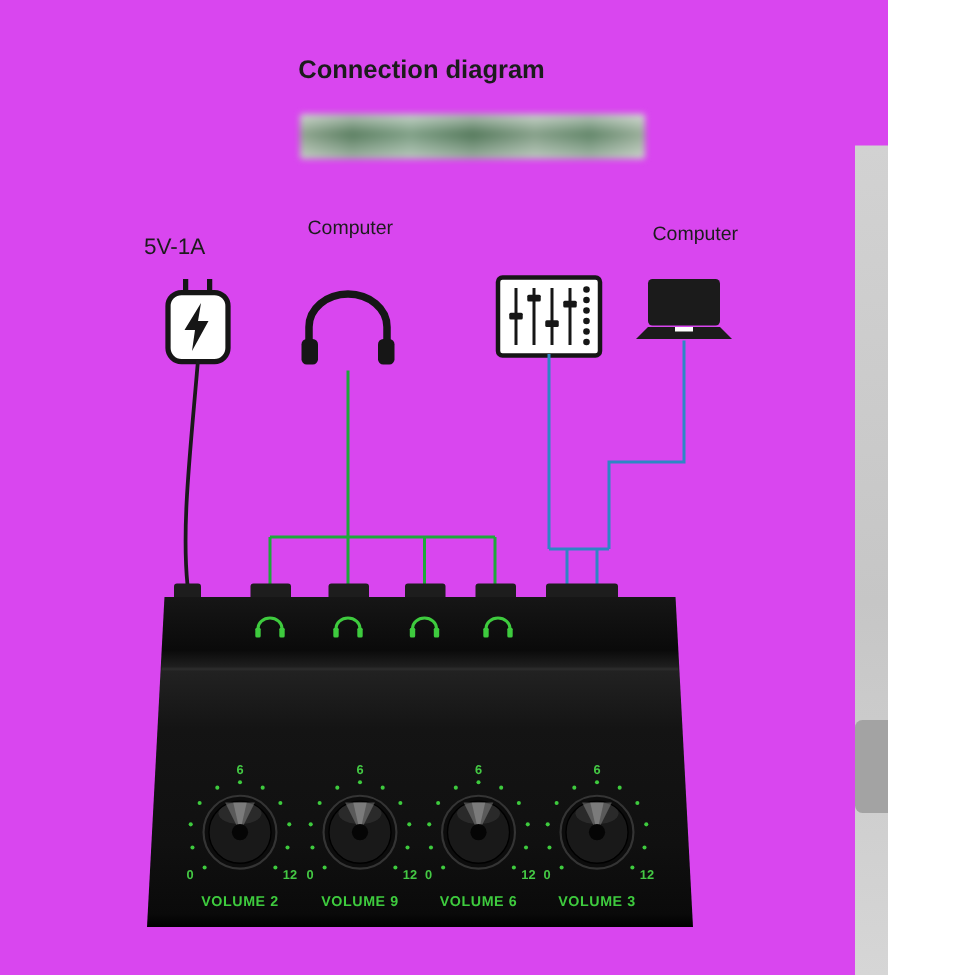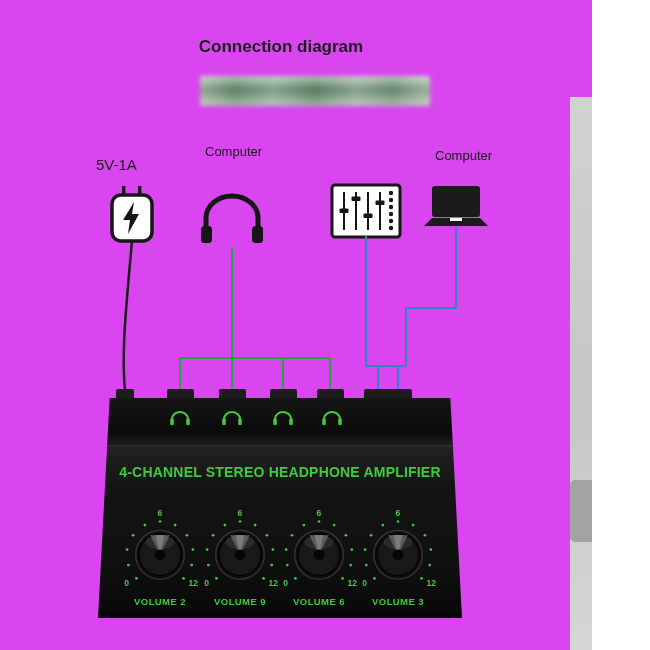--- a/index.html
+++ b/index.html
@@ -138,21 +138,20 @@
       <path d="M3,13 V9 A8,7 0 0 1 19,9 V13" fill="none" stroke-width="2" stroke="#3ecb3e"></path>
       <rect x="1.2" y="8.5" width="3.6" height="6.5" rx="1" fill="#3ecb3e"></rect>
       <rect x="17.2" y="8.5" width="3.6" height="6.5" rx="1" fill="#3ecb3e"></rect>
     </svg>
     <svg class="abs" style="left:223px;top:12px;" width="22" height="16" viewBox="0 0 22 16">
       <path d="M3,13 V9 A8,7 0 0 1 19,9 V13" fill="none" stroke-width="2" stroke="#3ecb3e"></path>
       <rect x="1.2" y="8.5" width="3.6" height="6.5" rx="1" fill="#3ecb3e"></rect>
       <rect x="17.2" y="8.5" width="3.6" height="6.5" rx="1" fill="#3ecb3e"></rect>
     </svg>
 
-    <div class="abs amp-title">4-CHANNEL STEREO HEADPHONE AMPLIFIER</div>
 
     <div class="abs channel" style="left:17px;">
       <svg class="knob-svg" viewBox="0 0 100 100">
         <circle class="tick" cx="23.8" cy="78.2" r="1.5"></circle>
           <circle class="tick" cx="14.8" cy="63.4" r="1.5"></circle>
         <circle class="tick" cx="13.5" cy="46.2" r="1.5"></circle>
           <circle class="tick" cx="20.1" cy="30.3" r="1.5"></circle>
         <circle class="tick" cx="33.2" cy="19.0" r="1.5"></circle>
           <circle class="tick" cx="50" cy="15" r="1.5"></circle>
         <circle class="tick" cx="66.8" cy="19.0" r="1.5"></circle>

